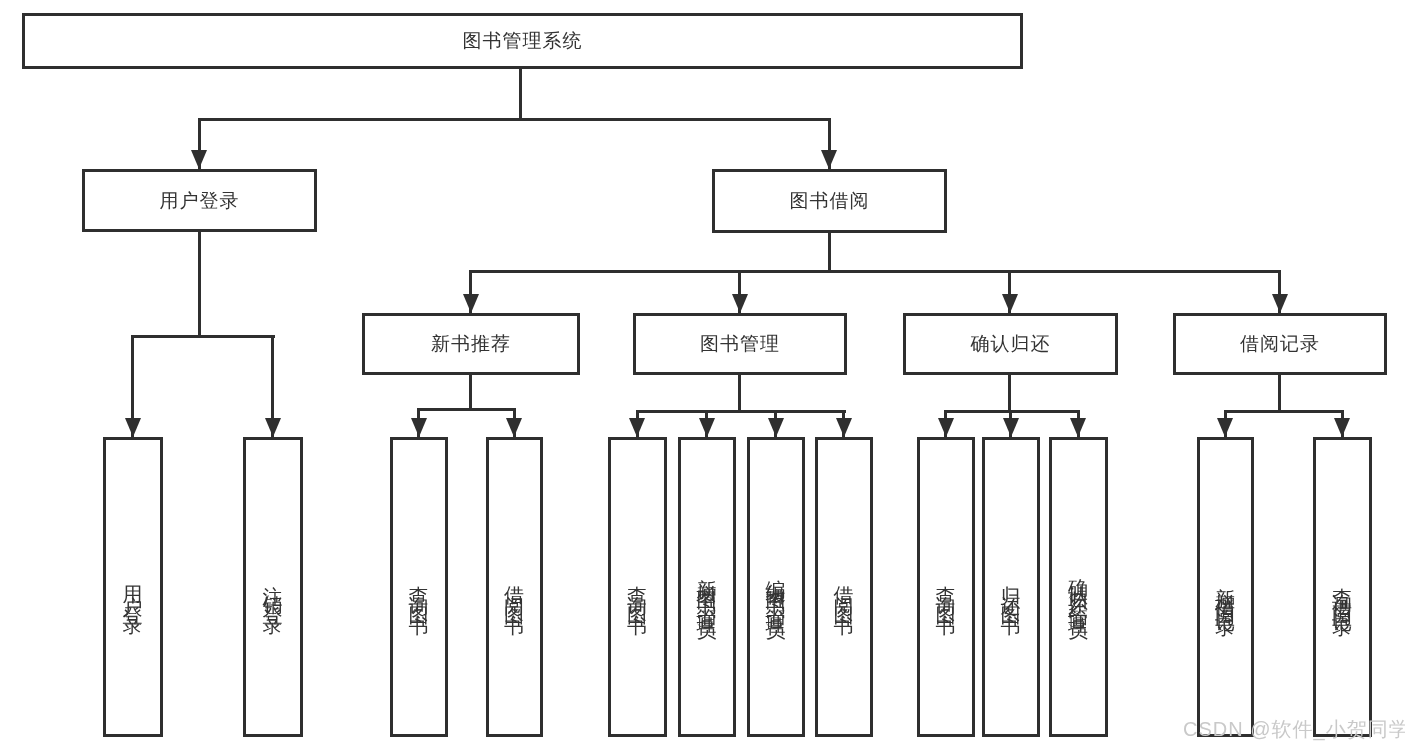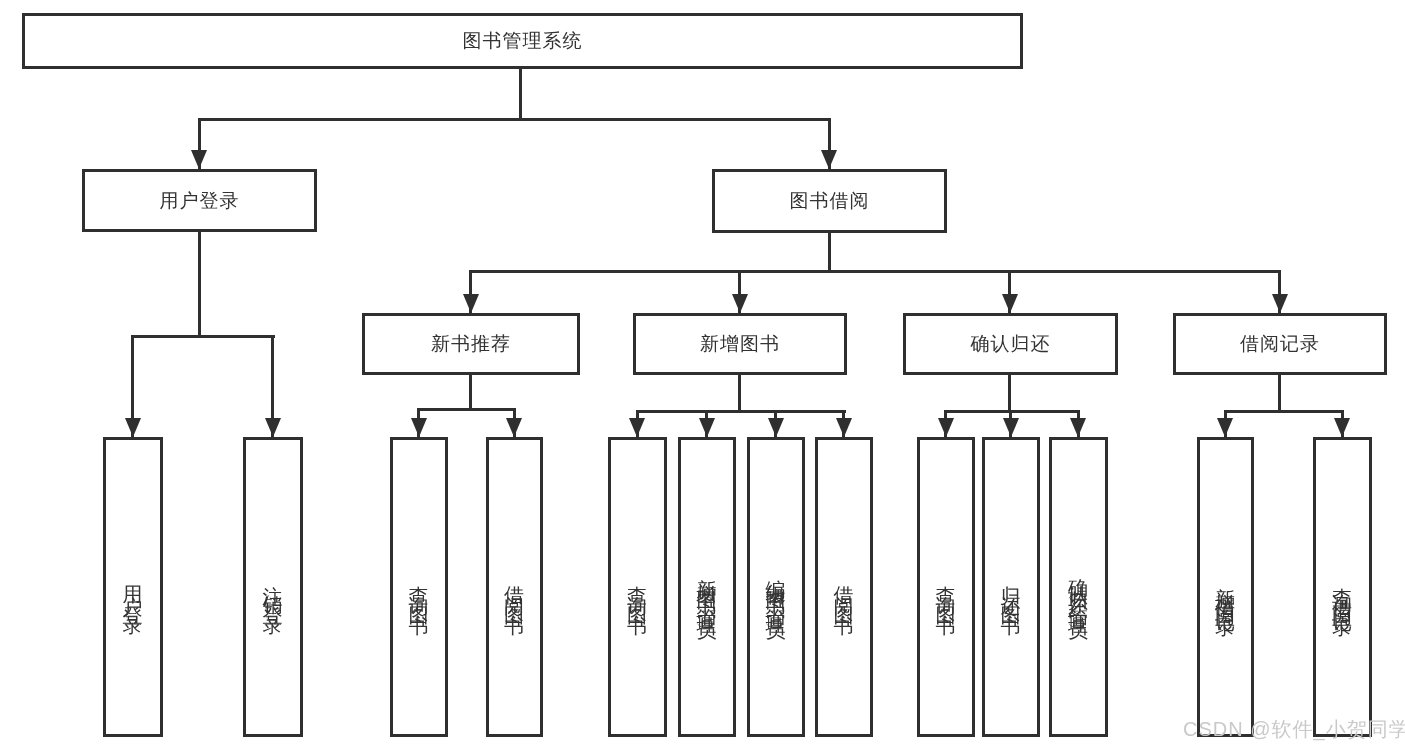--- a/index.html
+++ b/index.html
@@ -114,21 +114,21 @@
   <div class="line" style="left:1341px;top:410px;width:3px;height:27px;"></div>
   <div class="arrow" style="left:1217px;top:418px;"></div>
   <div class="arrow" style="left:1334px;top:418px;"></div>
 
   <div class="node h" style="left:22px;top:13px;width:1001px;height:56px;">图书管理系统</div>
 
   <div class="node h" style="left:82px;top:169px;width:235px;height:63px;">用户登录</div>
   <div class="node h" style="left:712px;top:169px;width:235px;height:64px;">图书借阅</div>
 
   <div class="node h" style="left:362px;top:313px;width:218px;height:62px;">新书推荐</div>
-  <div class="node h" style="left:633px;top:313px;width:214px;height:62px;">新增图书</div>
+  <div class="node h" style="left:633px;top:313px;width:214px;height:62px;">图书管理</div>
   <div class="node h" style="left:903px;top:313px;width:215px;height:62px;">确认归还</div>
   <div class="node h" style="left:1173px;top:313px;width:214px;height:62px;">借阅记录</div>
 
   <div class="node v" style="left:103px;top:437px;width:60px;height:300px;">用户登录</div>
   <div class="node v" style="left:243px;top:437px;width:60px;height:300px;">注销登录</div>
 
   <div class="node v" style="left:390px;top:437px;width:58px;height:300px;">查询图书</div>
   <div class="node v" style="left:486px;top:437px;width:57px;height:300px;">借阅图书</div>
 
   <div class="node v" style="left:608px;top:437px;width:59px;height:300px;">查询图书</div>

